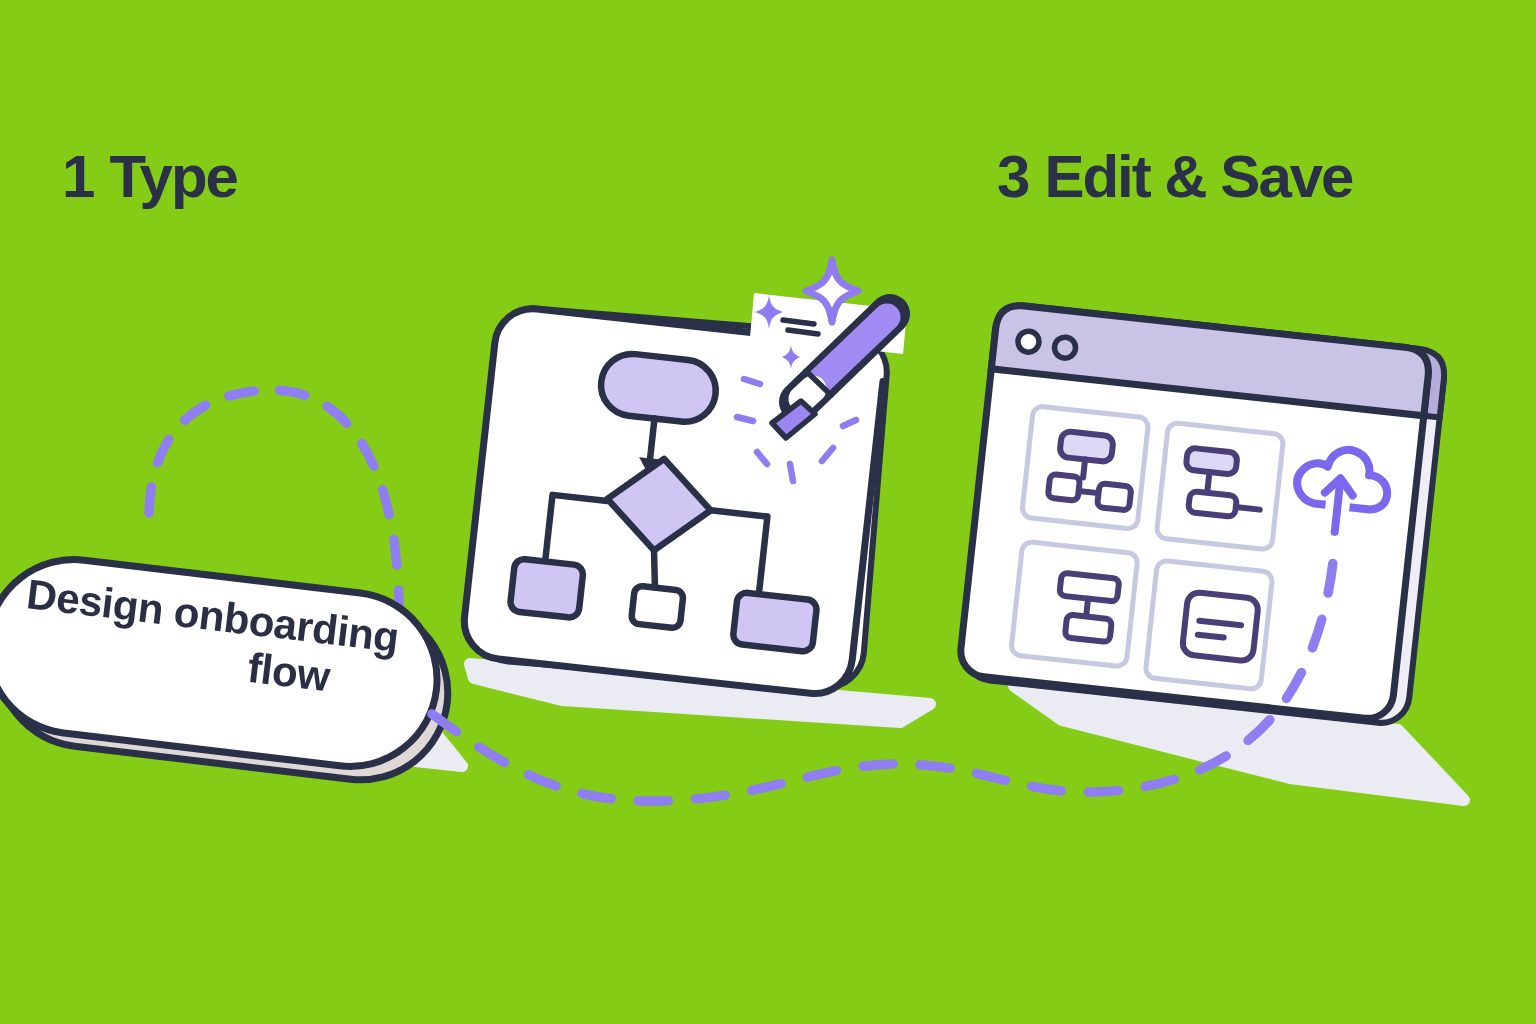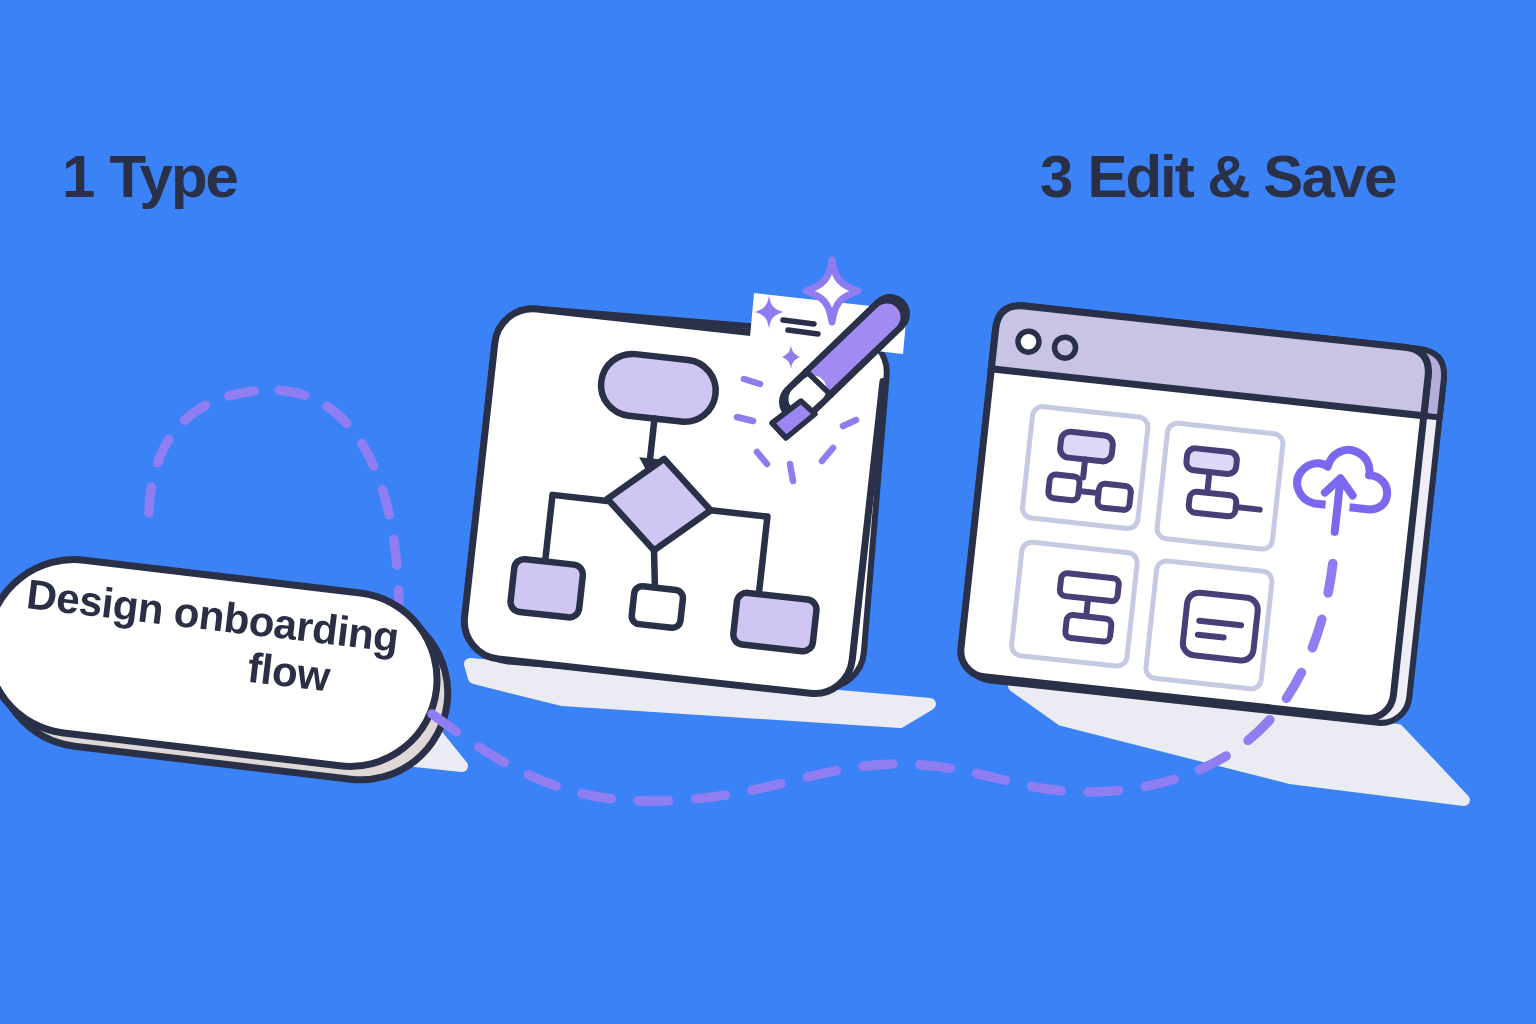--- a/index.html
+++ b/index.html
@@ -1,29 +1,29 @@
 <!DOCTYPE html>
 <html><head>
 <meta charset="utf-8">
 <style>
   html,body{margin:0;padding:0;background:#ffffff;}
   .canvas{
-    position:relative;width:1536px;height:1024px;background:#3b82f6;
+    position:relative;width:1536px;height:1024px;background:#84cc16;
     overflow:hidden;font-family:"Liberation Sans",sans-serif;
   }
   .illustration-svg{position:absolute;left:0;top:0;width:1536px;height:1024px;}
   .step-heading{
     position:absolute;top:144px;font-weight:700;font-size:60px;line-height:1.1;
     color:#293047;letter-spacing:-2px;white-space:nowrap;
   }
   .step-heading .step-number{display:inline-block;}
   .step-heading .step-label{display:inline-block;margin-left:16px;}
   .heading-1{left:62px;}
   .heading-2{left:553px;}
-  .heading-3{left:1040px;}
+  .heading-3{left:997px;}
   .pill-text{
     position:absolute;left:-8px;top:592px;width:436px;
     transform:rotate(6.8deg);transform-origin:50% 50%;
     font-weight:700;font-size:42px;line-height:1.12;color:#2A2F45;
     letter-spacing:-0.5px;text-align:center;
   }
   .pill-text .pill-line2{display:block;transform:translateX(82px);}
 </style>
 </head>
 <body>

